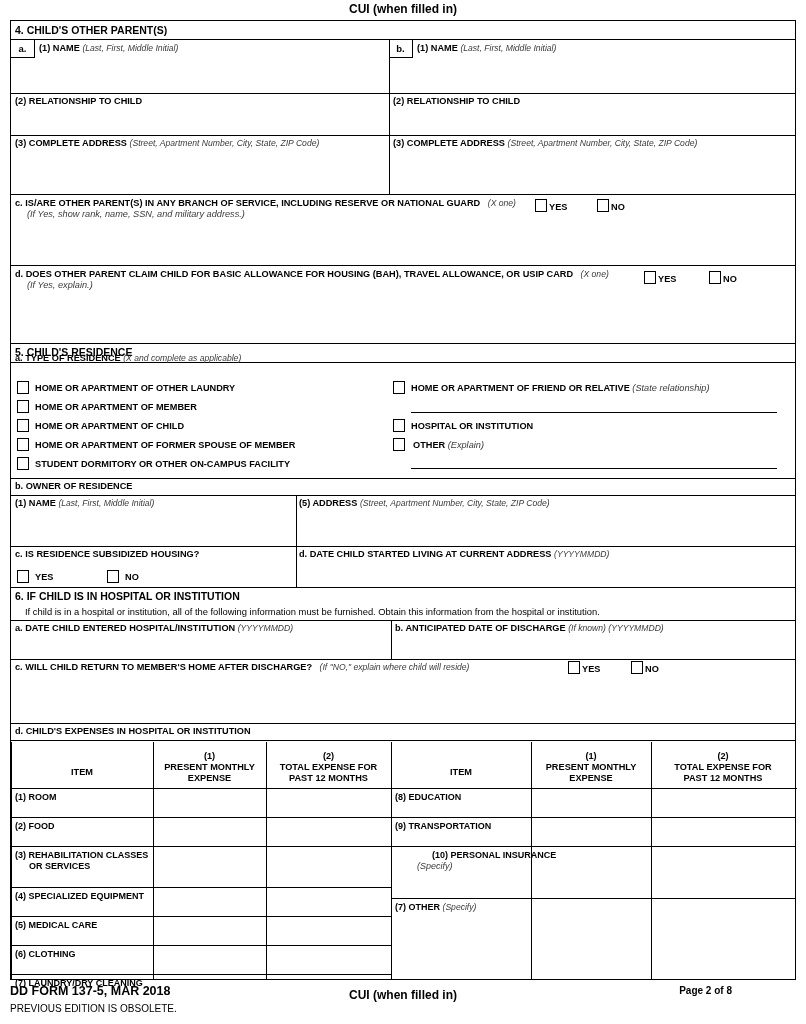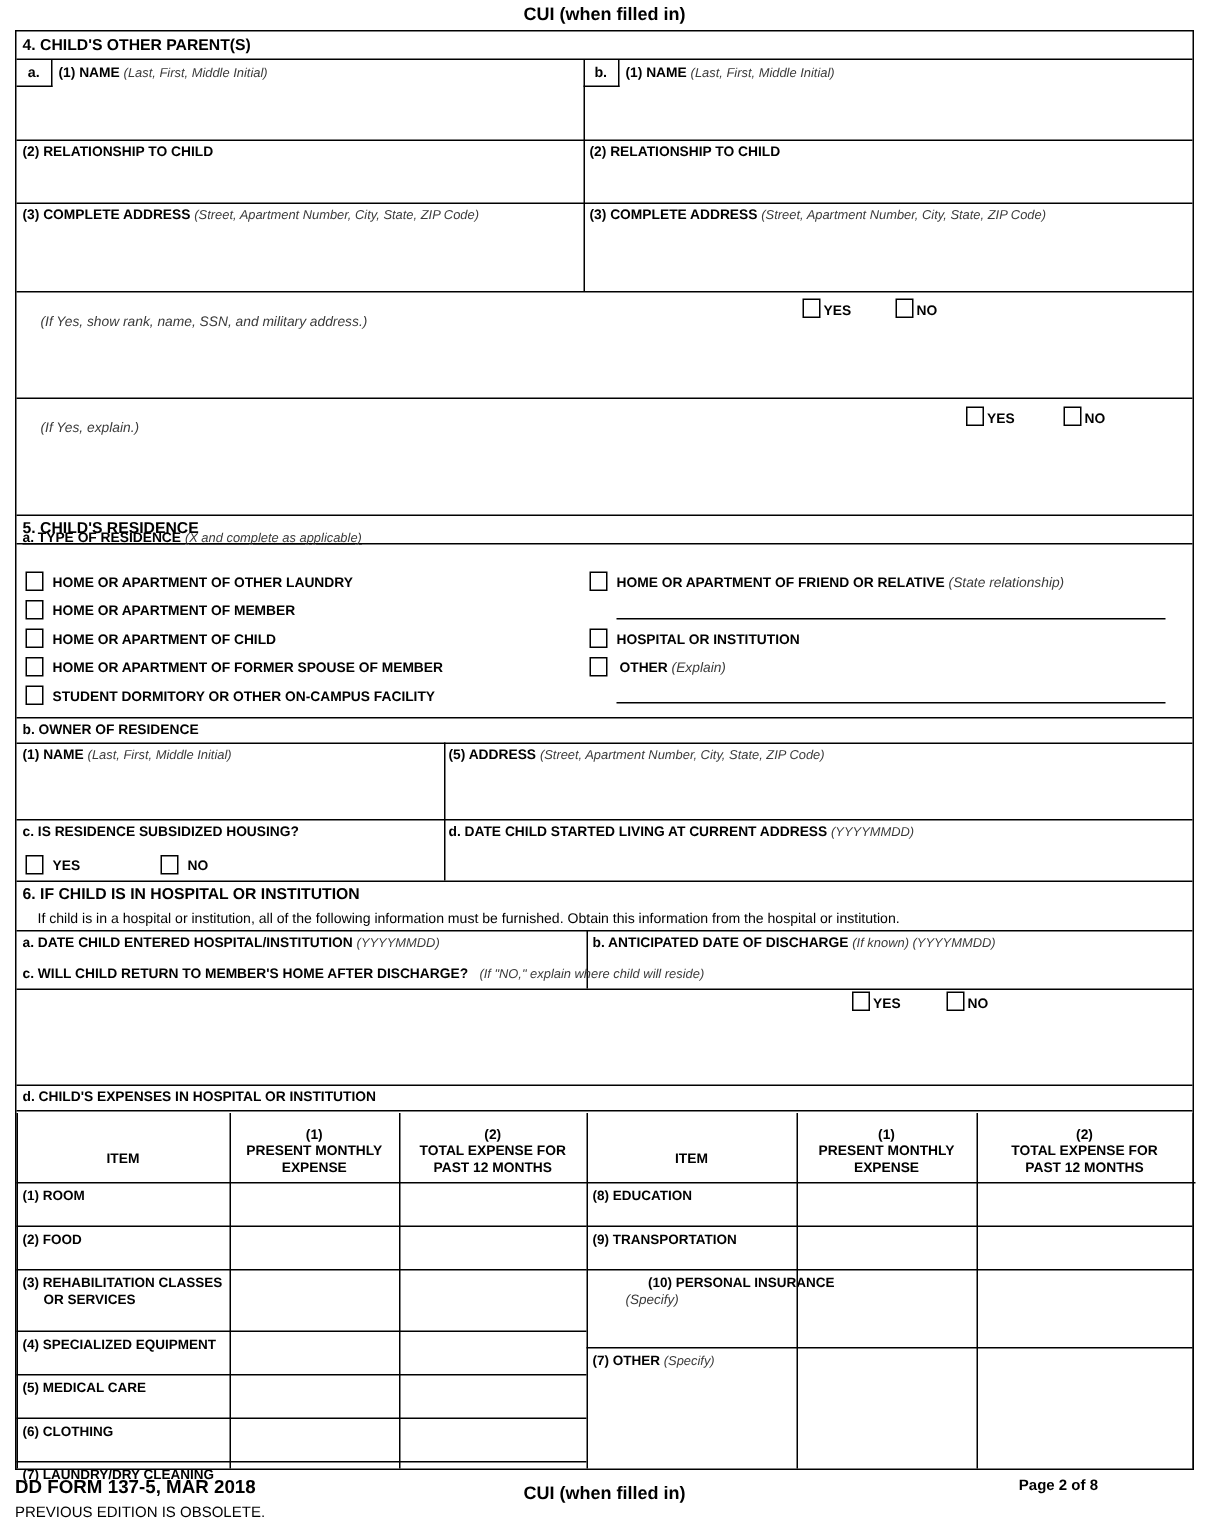--- a/index.html
+++ b/index.html
@@ -108,28 +108,36 @@
     <div class="cap" style="left:382px;top:117px;">
       <span>(3) COMPLETE  ADDRESS</span>
       <span class="it">(Street, Apartment Number, City, State, ZIP Code)</span>
     </div>
     <div class="row" style="left:2px;top:129px;width:374px;height:44px;"></div>
     <div class="row" style="left:380px;top:129px;width:394px;height:44px;"></div>
 
     <div class="vline" style="left:378px;top:19px;height:154px;"></div>
     <div class="hline thick" style="top:173px;"></div>
 
+    <div class="cap" style="left:4px;top:177px;">
+      <span>c. IS/ARE OTHER PARENT(S) IN ANY BRANCH OF SERVICE, INCLUDING RESERVE OR NATIONAL GUARD</span>
+      <span class="it" style="padding-left:5px;">(X one)</span>
+    </div>
     <div class="cap it" style="left:16px;top:188px;font-weight:normal;">(If Yes, show rank, name, SSN, and military address.)</div>
     <div class="cb" style="left:524px;top:178px;"></div>
     <div class="cbtxt" style="left:538px;top:181px;">YES</div>
     <div class="cb" style="left:586px;top:178px;"></div>
     <div class="cbtxt" style="left:600px;top:181px;">NO</div>
     <div class="row" style="left:2px;top:200px;width:772px;height:44px;"></div>
     <div class="hline" style="top:244px;"></div>
 
+    <div class="cap" style="left:4px;top:248px;">
+      <span>d. DOES OTHER PARENT CLAIM CHILD FOR BASIC ALLOWANCE FOR HOUSING (BAH), TRAVEL ALLOWANCE, OR USIP CARD</span>
+      <span class="it" style="padding-left:5px;">(X one)</span>
+    </div>
     <div class="cap it" style="left:16px;top:259px;font-weight:normal;">(If Yes, explain.)</div>
     <div class="cb" style="left:633px;top:250px;"></div>
     <div class="cbtxt" style="left:647px;top:253px;">YES</div>
     <div class="cb" style="left:698px;top:250px;"></div>
     <div class="cbtxt" style="left:712px;top:253px;">NO</div>
     <div class="row" style="left:2px;top:272px;width:772px;height:46px;"></div>
 
     <div class="hline thick" style="top:322px;"></div>
     <div class="sect" style="left:4px;top:325px;">5. CHILD'S RESIDENCE</div>
     <div class="hline" style="top:341px;"></div>
@@ -207,21 +215,21 @@
     </div>
     <div class="cap" style="left:384px;top:602px;">
       <span>b. ANTICIPATED DATE OF DISCHARGE</span>
       <span class="it">(If known) (YYYYMMDD)</span>
     </div>
     <div class="row" style="left:2px;top:614px;width:376px;height:23px;"></div>
     <div class="row" style="left:384px;top:614px;width:390px;height:23px;"></div>
     <div class="vline" style="left:380px;top:599px;height:39px;"></div>
     <div class="hline" style="top:638px;"></div>
 
-    <div class="cap" style="left:4px;top:623px;">
+    <div class="cap" style="left:4px;top:641px;">
       <span>c. WILL CHILD RETURN TO MEMBER'S HOME AFTER DISCHARGE?</span>
       <span class="it" style="padding-left:5px;">(If "NO," explain where child will reside)</span>
     </div>
     <div class="cb" style="left:557px;top:640px;"></div>
     <div class="cbtxt" style="left:571px;top:643px;">YES</div>
     <div class="cb" style="left:620px;top:640px;"></div>
     <div class="cbtxt" style="left:634px;top:643px;">NO</div>
     <div class="row" style="left:2px;top:658px;width:772px;height:44px;"></div>
     <div class="hline" style="top:702px;"></div>
 

